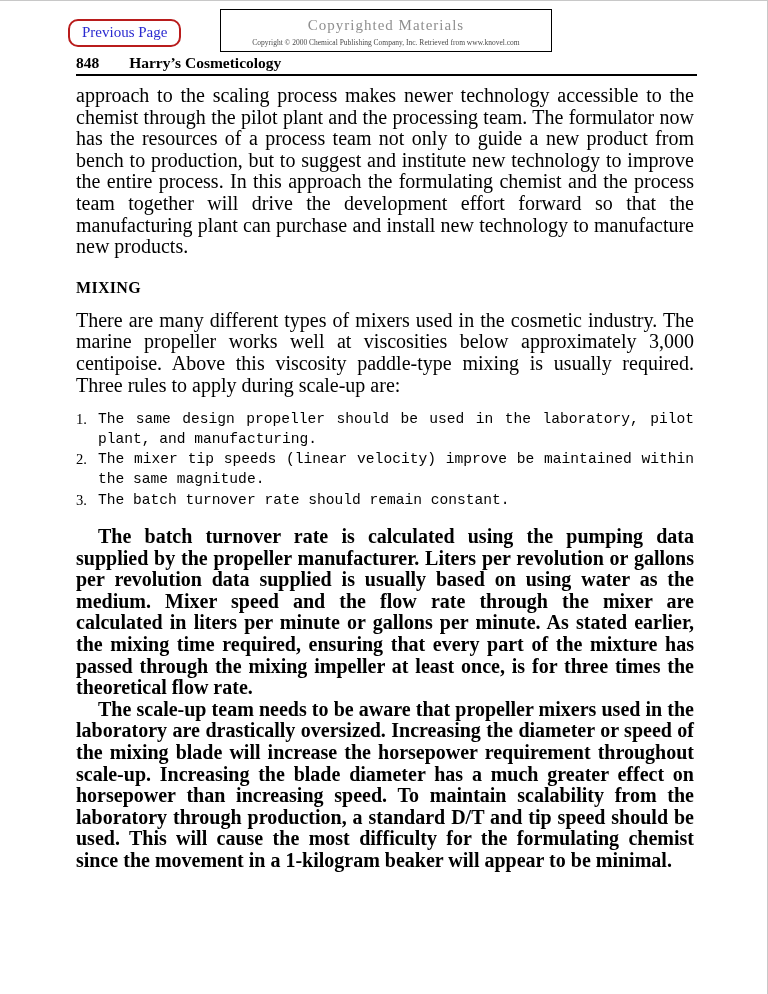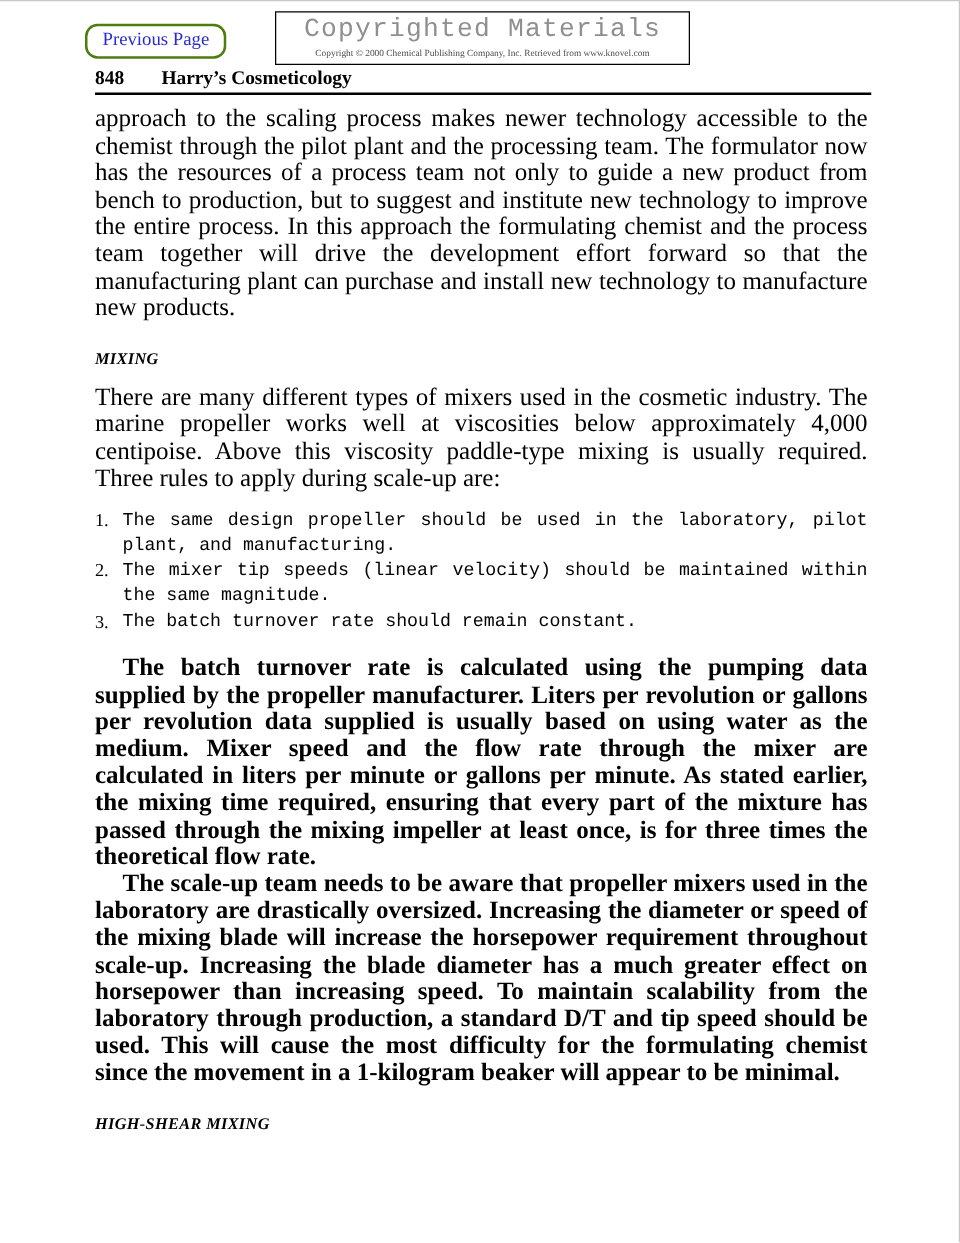--- a/index.html
+++ b/index.html
@@ -17,43 +17,43 @@
     box-sizing: border-box;
     border-top: 1px solid #c8c8c8;
     border-right: 1px solid #c8c8c8;
     overflow: hidden;
   }
   .prev-btn {
     position: absolute;
     left: 68px;
     top: 18px;
     display: inline-block;
-    border: 2px solid #4d7c0f;
+    border: 2px solid #b91c1c;
     border-radius: 10px;
     color: #2a2ad0;
     font-size: 15px;
     padding: 3px 12px 4px;
     text-decoration: none;
     cursor: pointer;
     font-family: "Liberation Serif", serif;
   }
   .copy-box {
     position: absolute;
     left: 220px;
     top: 8px;
     width: 332px;
     border: 1px solid #000000;
     text-align: center;
     padding: 3px 4px 4px;
     box-sizing: border-box;
     background: #ffffff;
   }
   .copy-title {
-    font-family: Liberation Mono, monospace;
-    font-size: 21px;
+    font-family: Liberation Serif, serif;
+    font-size: 15px;
     color: #8f8f8f;
     letter-spacing: 1px;
     line-height: 24px;
   }
   .copy-sub {
     font-family: Liberation Serif, serif;
     font-size: 7.5px;
     color: #4a4a4a;
     margin-top: 1px;
   }
@@ -89,24 +89,23 @@
     font-size: 20px;
     line-height: 21.6px;
     text-align: justify;
   }
   .para.indent {
     text-indent: 22px;
     font-weight: bold;
   }
   .section-heading {
     margin: 21px 0 13px;
-    font-size: 13px;
+    font-size: 16px;
     font-weight: bold;
     letter-spacing: 0.3px;
-    font-style: italic;
   }
   .rules-list {
     list-style: none;
     margin: 14px 0 16px;
     padding: 0;
     font-size: 14.6px;
     line-height: 19.6px;
   }
   .rule-item {
     display: flex;
@@ -140,39 +139,38 @@
   </div>
 
   <div class="header-rule"></div>
 
   <div class="body-text">
 
     <p class="para">approach to the scaling process makes newer technology accessible to the chemist through the pilot plant and the processing team. The formulator now has the resources of a process team not only to guide a new product from bench to production, but to suggest and institute new technology to improve the entire process. In this approach the formulating chemist and the process team together will drive the development effort forward so that the manufacturing plant can purchase and install new technology to manufacture new products.</p>
 
     <h2 class="section-heading">MIXING</h2>
 
-    <p class="para">There are many different types of mixers used in the cosmetic industry. The marine propeller works well at viscosities below approximately 4,000 centipoise. Above this viscosity paddle-type mixing is usually required. Three rules to apply during scale-up are:</p>
+    <p class="para">There are many different types of mixers used in the cosmetic industry. The marine propeller works well at viscosities below approximately 3,000 centipoise. Above this viscosity paddle-type mixing is usually required. Three rules to apply during scale-up are:</p>
 
     <ol class="rules-list">
       <li class="rule-item">
         <span class="num">1.</span>
         <span class="txt">The same design propeller should be used in the laboratory, pilot plant, and manufacturing.</span>
       </li>
       <li class="rule-item">
         <span class="num">2.</span>
-        <span class="txt">The mixer tip speeds (linear velocity) should be maintained within the same magnitude.</span>
+        <span class="txt">The mixer tip speeds (linear velocity) improve be maintained within the same magnitude.</span>
       </li>
       <li class="rule-item">
         <span class="num">3.</span>
         <span class="txt">The batch turnover rate should remain constant.</span>
       </li>
     </ol>
 
     <p class="para indent">The batch turnover rate is calculated using the pumping data supplied by the propeller manufacturer. Liters per revolution or gallons per revolution data supplied is usually based on using water as the medium. Mixer speed and the flow rate through the mixer are calculated in liters per minute or gallons per minute. As stated earlier, the mixing time required, ensuring that every part of the mixture has passed through the mixing impeller at least once, is for three times the theoretical flow rate.</p>
 
     <p class="para indent">The scale-up team needs to be aware that propeller mixers used in the laboratory are drastically oversized. Increasing the diameter or speed of the mixing blade will increase the horsepower requirement throughout scale-up. Increasing the blade diameter has a much greater effect on horsepower than increasing speed. To maintain scalability from the laboratory through production, a standard D/T and tip speed should be used. This will cause the most difficulty for the formulating chemist since the movement in a 1-kilogram beaker will appear to be minimal.</p>
 
-    <h2 class="section-heading">HIGH-SHEAR MIXING</h2>
 
 
   </div>
 
 </div>
 
 </body></html>

